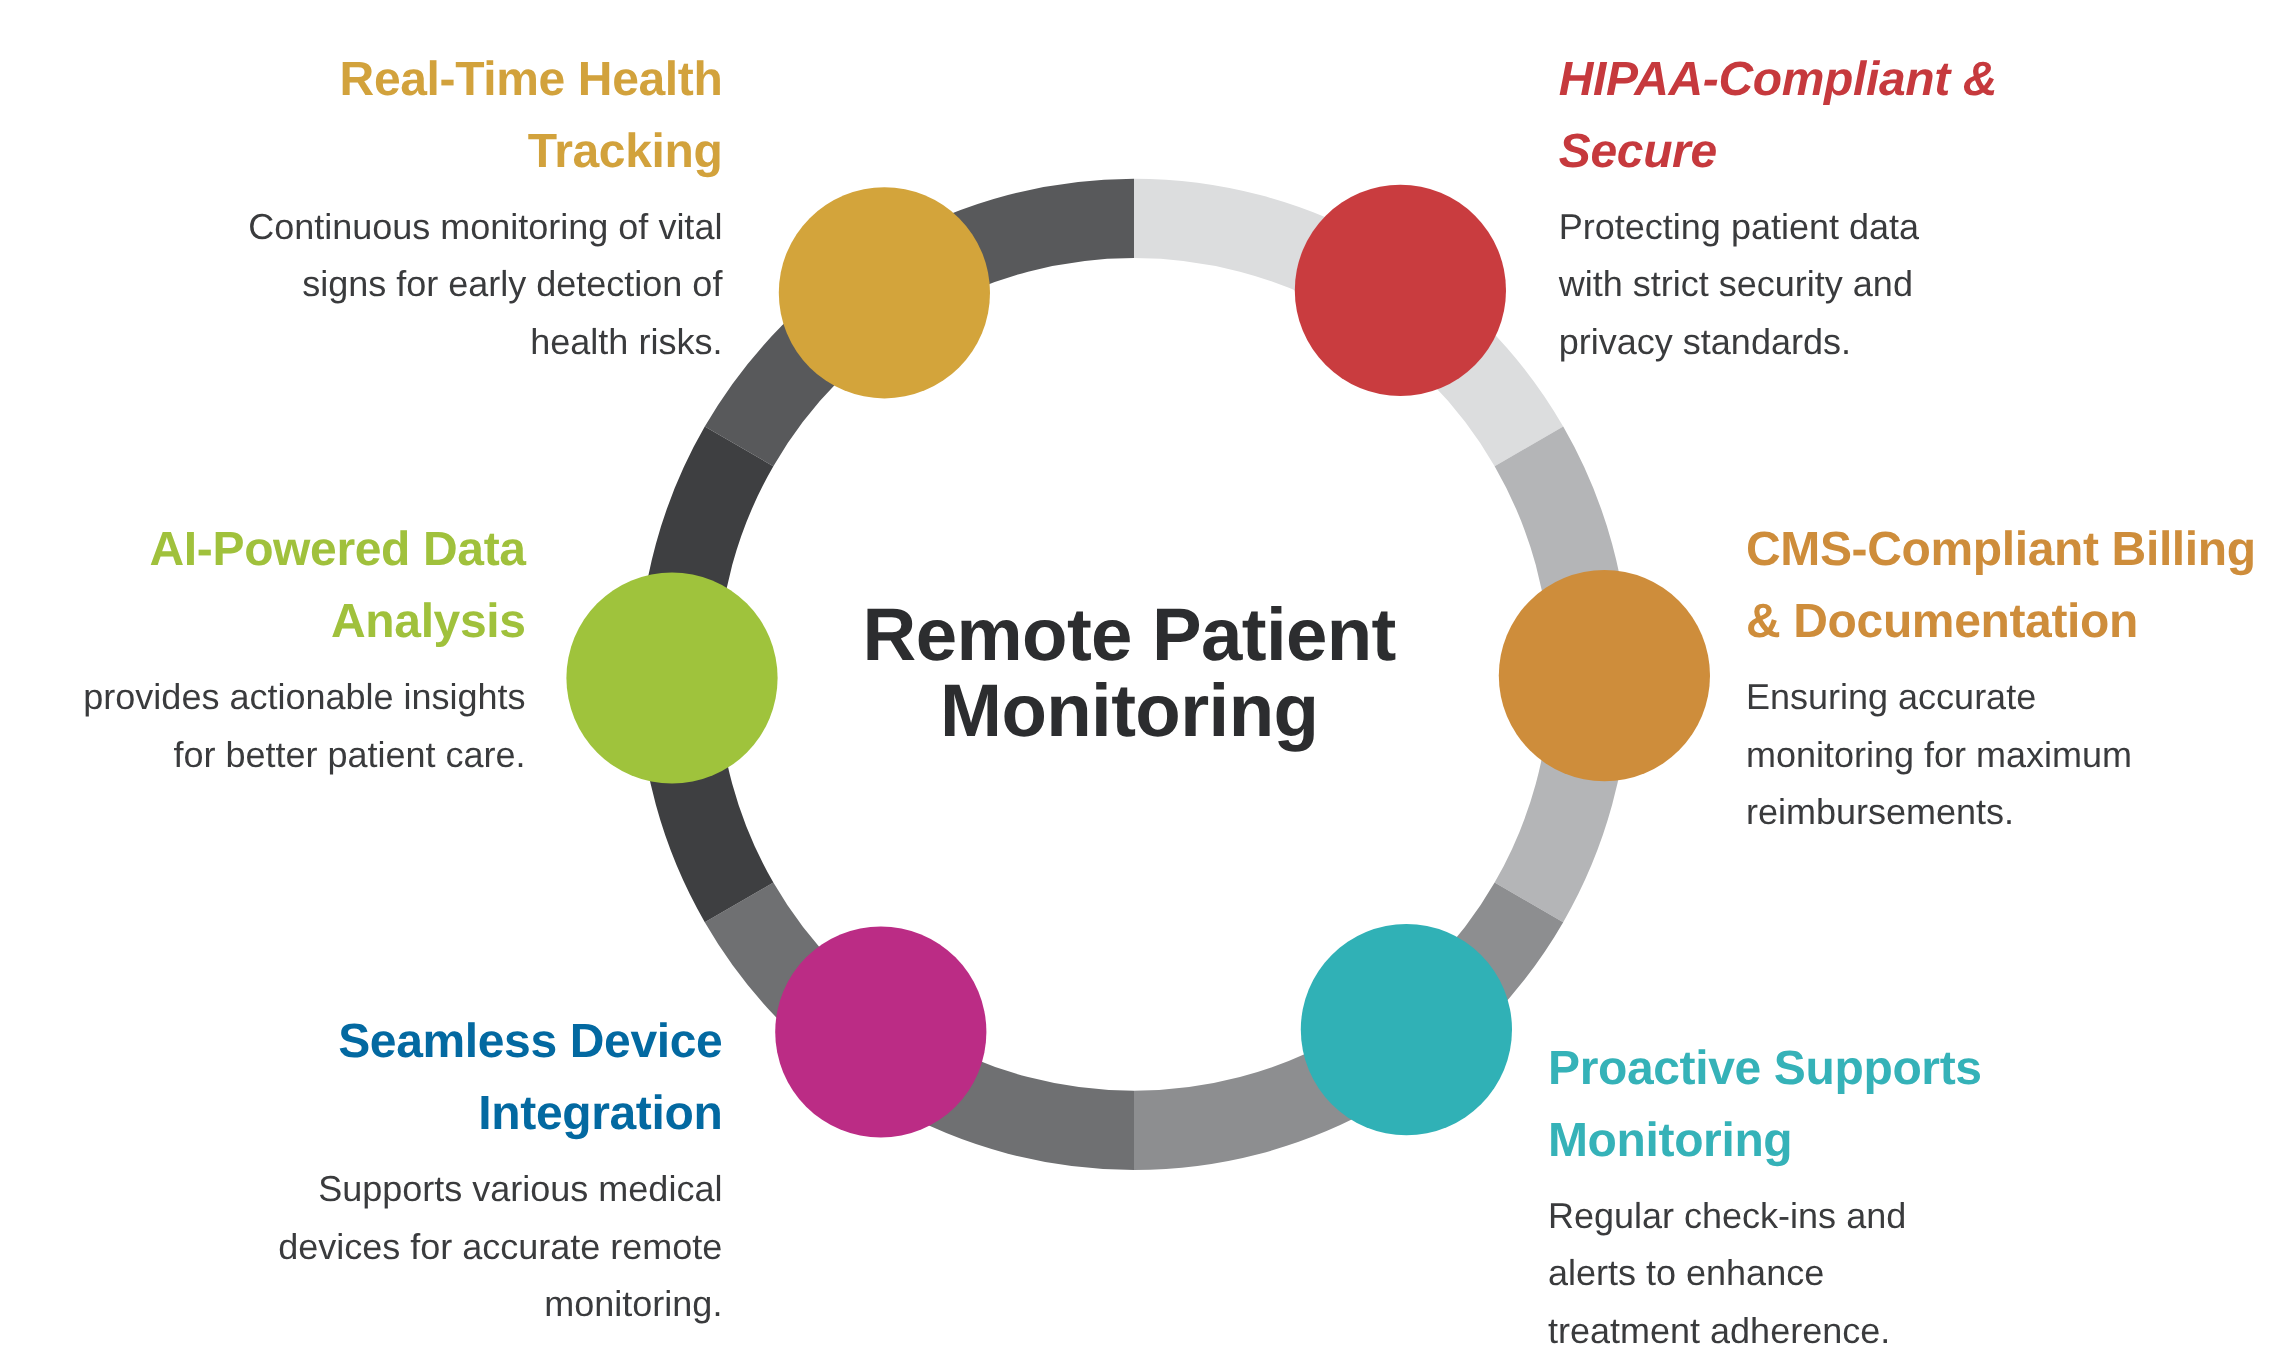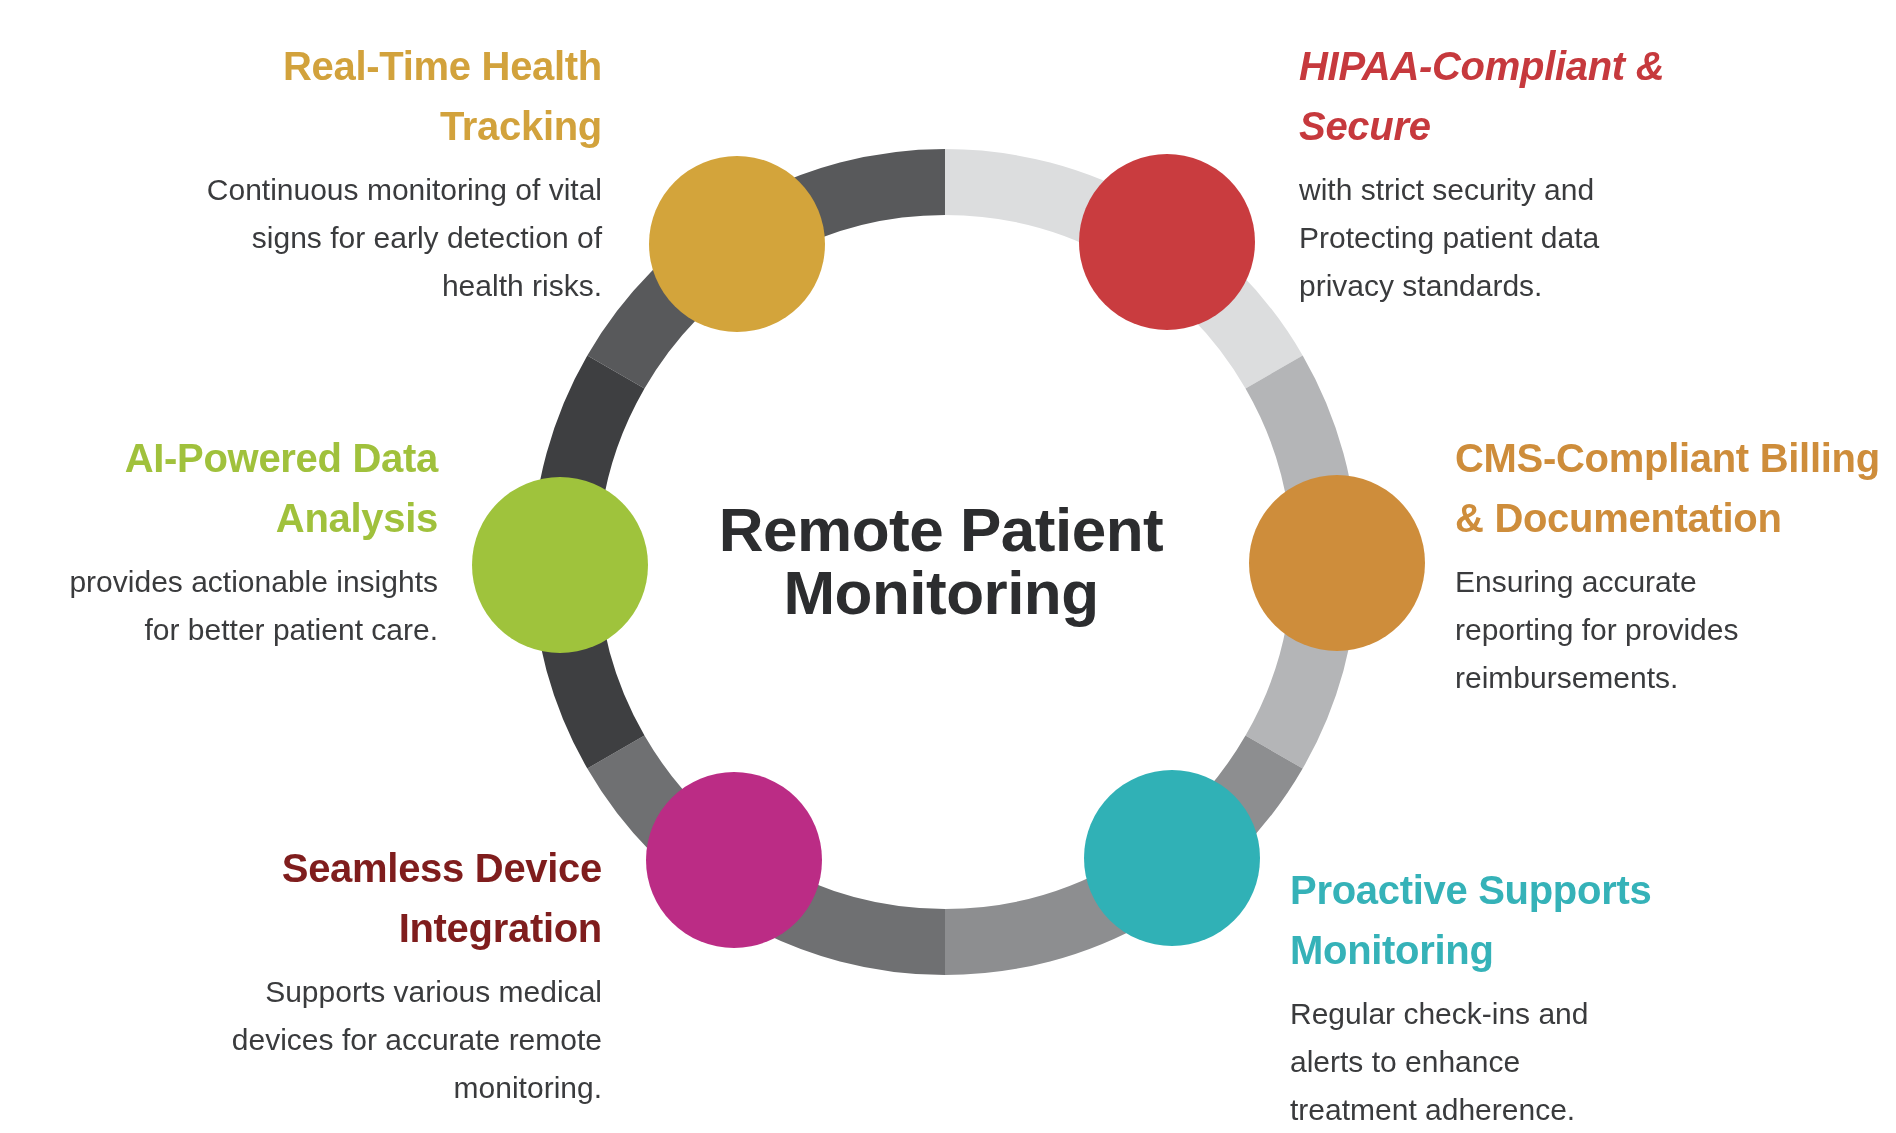--- a/index.html
+++ b/index.html
@@ -44,21 +44,21 @@
     white-space: nowrap;
   }
   .align-right { text-align: right; }
   .align-left  { text-align: left; }
 
   
   .c-gold    { color: #D2A23C; }
   .c-red     { color: #C6393D; font-style: italic; }
   .c-orange  { color: #CE8D3B; }
   .c-teal    { color: #35B2B8; }
-  .c-magenta { color: #7f1d1d; }
+  .c-magenta { color: #0369a1; }
   .c-green   { color: #A0C13C; }
 
   
   .block-gold    { right: 1294px; top: 36px;  }
   .block-red     { left: 1299px;  top: 36px;  }
   .block-green   { right: 1458px; top: 428px; }
   .block-orange  { left: 1455px;  top: 428px; }
   .block-magenta { right: 1294px; top: 838px; }
   .block-teal    { left: 1290px;  top: 860px; }
 </style>
@@ -100,34 +100,34 @@
       <div>health risks.</div>
     </div>
   </div>
 
   <div class="label-block block-red align-left">
     <div class="heading c-red">
       <div>HIPAA-Compliant &amp;</div>
       <div>Secure</div>
     </div>
     <div class="body">
+      <div>Protecting patient data</div>
       <div>with strict security and</div>
-      <div>Protecting patient data</div>
       <div>privacy standards.</div>
     </div>
   </div>
 
   <div class="label-block block-orange align-left">
     <div class="heading c-orange">
       <div>CMS-Compliant Billing</div>
       <div>&amp; Documentation</div>
     </div>
     <div class="body">
       <div>Ensuring accurate</div>
-      <div>reporting for provides</div>
+      <div>monitoring for maximum</div>
       <div>reimbursements.</div>
     </div>
   </div>
 
   <div class="label-block block-teal align-left">
     <div class="heading c-teal">
       <div>Proactive Supports</div>
       <div>Monitoring</div>
     </div>
     <div class="body">

